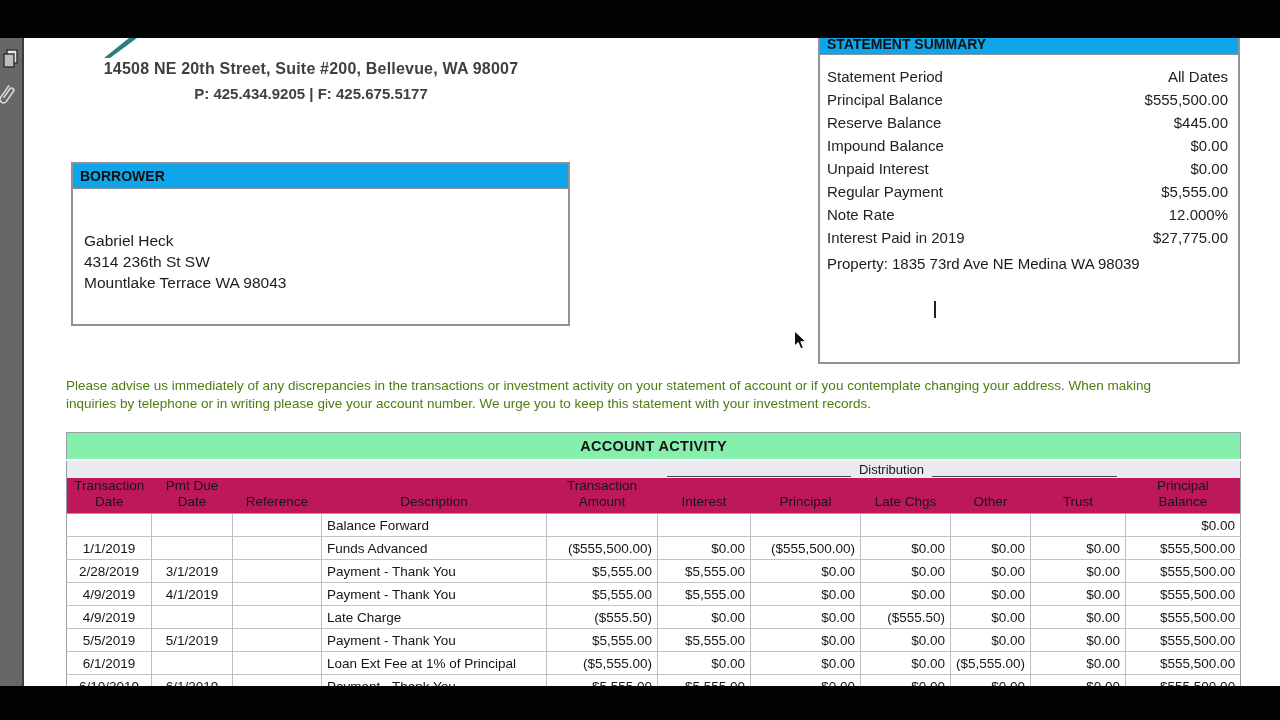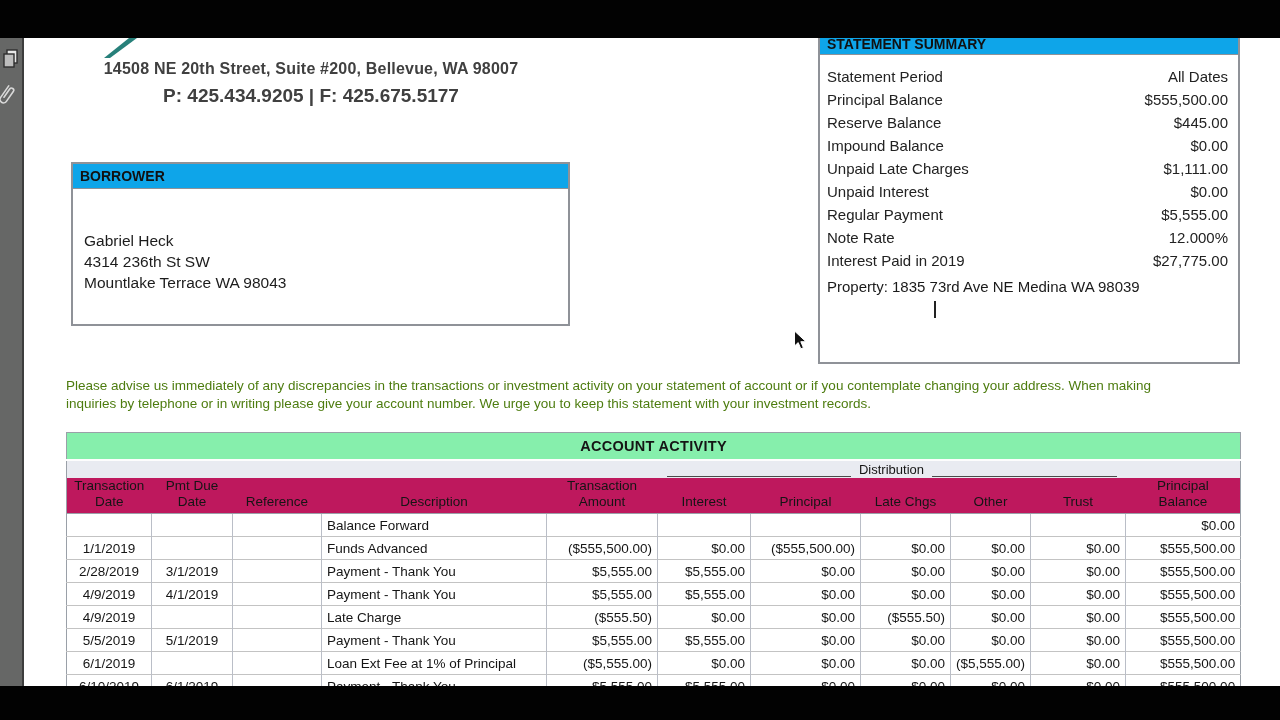--- a/index.html
+++ b/index.html
@@ -10,21 +10,21 @@
   .bar-bottom{top:686px;height:34px;}
   .sidebar{position:absolute;left:0;top:38px;width:22px;height:648px;background:#666766;
            border-right:2px solid #3d3d3d;z-index:5;}
   .side-icon{position:absolute;left:2px;}
   .page{position:absolute;left:24px;top:38px;width:1256px;height:648px;background:#fff;}
 
   
   .letterhead{position:absolute;left:66px;top:60px;width:490px;text-align:center;
               color:#404040;font-weight:bold;}
   .lh1{font-size:16px;letter-spacing:.2px;}
-  .lh2{font-size:19px;margin-top:7px;}
+  .lh2{font-size:15px;margin-top:7px;}
   .swoosh{position:absolute;left:100px;top:38px;}
 
   
   .box{position:absolute;border:2px solid #8f9298;background:#fff;}
   .box-hdr{background:#0ea5e9;border-bottom:1px solid #8f9298;font-weight:bold;
            font-size:14px;padding:4px 7px;color:#111;}
   .borrower{left:71px;top:162px;width:495px;height:160px;}
   .borrower-body{padding:12px 0 0 11px;font-size:15.5px;line-height:21px;color:#1c1c1c;margin-top:29px;}
 
   .summary{left:818px;top:30px;width:418px;height:330px;}
@@ -99,24 +99,20 @@
           <span class="sum-label">Principal Balance</span>
           <span class="sum-value">$555,500.00</span>
         </div>
         <div class="sum-row">
           <span class="sum-label">Reserve Balance</span>
           <span class="sum-value">$445.00</span>
         </div>
         <div class="sum-row">
           <span class="sum-label">Impound Balance</span>
           <span class="sum-value">$0.00</span>
-        </div>
-        <div class="sum-row">
-          <span class="sum-label">Unpaid Late Charges</span>
-          <span class="sum-value">$1,111.00</span>
         </div>
         <div class="sum-row">
           <span class="sum-label">Unpaid Interest</span>
           <span class="sum-value">$0.00</span>
         </div>
         <div class="sum-row">
           <span class="sum-label">Regular Payment</span>
           <span class="sum-value">$5,555.00</span>
         </div>
         <div class="sum-row">

